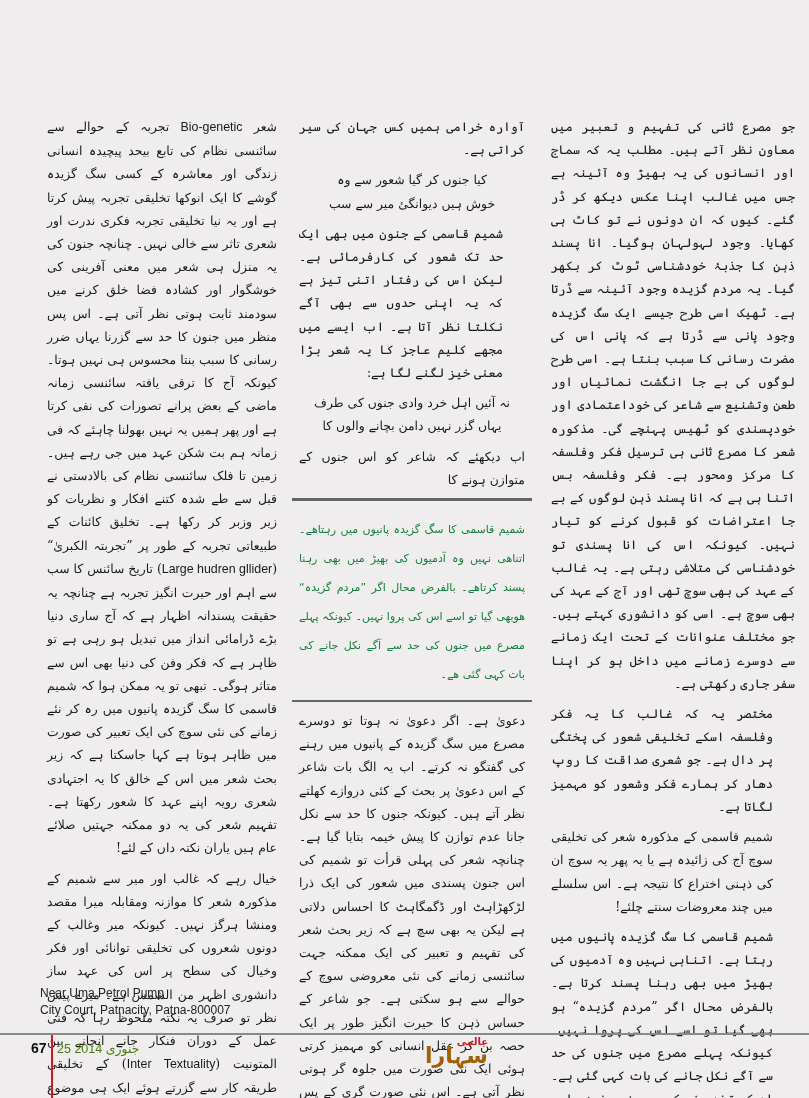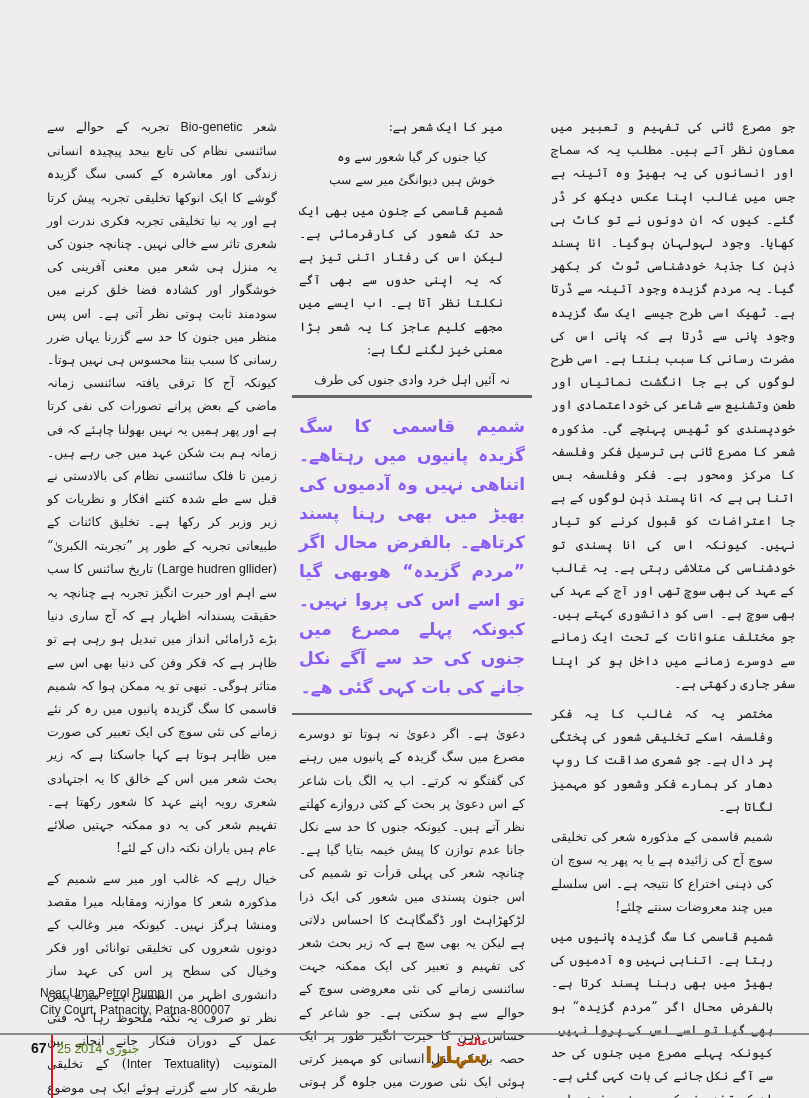--- a/index.html
+++ b/index.html
@@ -9,22 +9,22 @@
        font-family:"DejaVu Serif",serif;font-size:12.4px;line-height:23.2px;}
   .col p{margin:7px;}
   .col .verse{text-align:center;margin:0;}
   .col .indent{padding-right:22px;}
   #col-right{left:544px;width:258px;}
   #col-mid{left:292px;width:240px;}
   #col-left{left:40px;width:244px;}
   .latin{font-family:"Liberation Sans",sans-serif;direction:ltr;unicode-bidi:embed;}
   .highlight{position:relative;margin:4px 0 6px 0;padding:7px 0 4px 0;
        border-top:3px solid #666;border-bottom:2px solid #666;}
-  .highlight p{color:#8b5cf6;font-family:"DejaVu Sans",sans-serif;font-weight:bold;
-       font-size:17px;line-height:29px;text-align:justify;}
+  .highlight p{color:#15803d;font-family:"DejaVu Sans",sans-serif;font-weight:normal;
+       font-size:11px;line-height:29px;text-align:justify;}
   #address{position:absolute;left:40px;top:985px;width:244px;
        font-family:"Liberation Sans",sans-serif;font-size:12px;line-height:17px;color:#222;}
   #footer-rule{position:absolute;left:0;top:1033px;width:809px;height:2px;background:#8a8a8a;}
   #footer-vline{position:absolute;left:51px;top:1035px;width:2px;height:63px;background:#d8161e;}
   #page-number{position:absolute;left:31px;top:1040px;font-family:"Liberation Sans",sans-serif;
        font-weight:bold;font-size:14px;color:#111;}
   #issue-date{position:absolute;left:57px;top:1041px;font-family:"Liberation Sans",sans-serif;
        font-size:12.5px;color:#4d7c0f;}
   #logo{position:absolute;left:444px;top:1040px;width:44px;height:28px;}
   #logo .small{position:absolute;right:0;top:-4px;color:#d8161e;font-size:10px;font-weight:bold;
@@ -39,25 +39,27 @@
   <p>جو مصرع ثانی کی تفہیم و تعبیر میں معاون نظر آتے ہیں۔ مطلب یہ کہ سماج اور انسانوں کی یہ بھیڑ وہ آئینہ ہے جس میں غالب اپنا عکس دیکھ کر ڈر گئے۔ کیوں کہ ان دونوں نے تو کاٹ ہی کھایا۔ وجود لہولہان ہوگیا۔ انا پسند ذہن کا جذبۂ خودشناسی ٹوٹ کر بکھر گیا۔ یہ مردم گزیدہ وجود آئینہ سے ڈرتا ہے۔ ٹھیک اسی طرح جیسے ایک سگ گزیدہ وجود پانی سے ڈرتا ہے کہ پانی اس کی مضرت رسانی کا سبب بنتا ہے۔ اسی طرح لوگوں کی بے جا انگشت نمائیاں اور طعن وتشنیع سے شاعر کی خوداعتمادی اور خودپسندی کو ٹھیس پہنچے گی۔ مذکورہ شعر کا مصرع ثانی ہی ترسیل فکر وفلسفہ کا مرکز ومحور ہے۔ فکر وفلسفہ بس اتنا ہی ہے کہ انا پسند ذہن لوگوں کے بے جا اعتراضات کو قبول کرنے کو تیار نہیں۔ کیونکہ اس کی انا پسندی تو خودشناسی کی متلاشی رہتی ہے۔ یہ غالب کے عہد کی بھی سوچ تھی اور آج کے عہد کی بھی سوچ ہے۔ اسی کو دانشوری کہتے ہیں۔ جو مختلف عنوانات کے تحت ایک زمانے سے دوسرے زمانے میں داخل ہو کر اپنا سفر جاری رکھتی ہے۔</p>
   <p class="indent">مختصر یہ کہ غالب کا یہ فکر وفلسفہ اسکے تخلیقی شعور کی پختگی پر دال ہے۔ جو شعری صداقت کا روپ دھار کر ہمارے فکر وشعور کو مہمیز لگاتا ہے۔</p>
   <p class="indent">شمیم قاسمی کے مذکورہ شعر کی تخلیقی سوچ آج کی زائیدہ ہے یا یہ پھر یہ سوچ ان کی ذہنی اختراع کا نتیجہ ہے۔ اس سلسلے میں چند معروضات سنتے چلئے!</p>
   <p class="indent">شمیم قاسمی کا سگ گزیدہ پانیوں میں رہتا ہے۔ اتناہی نہیں وہ آدمیوں کی بھیڑ میں بھی رہنا پسند کرتا ہے۔ بالفرض محال اگر ”مردم گزیدہ“ ہو بھی گیا تو اسے اس کی پروا نہیں۔ کیونکہ پہلے مصرع میں جنوں کی حد سے آگے نکل جانے کی بات کہی گئی ہے۔ ان کے تخن سفر کی یہ جنوں خیزی اس شعر میں بھی نمایاں ہے:</p>
   <p class="verse">جنوں کی حد کوئی ہوتی نہیں مرے مولا</p>
   <p class="verse">کتاب دل سے تعلق نہ دین سے رشتہ</p>
 
 </div>
 
 <div id="col-mid" class="col">
-  <p class="indent">میر کا ایک شعر ہے:</p>
+  <p>آوارہ خرامی ہمیں کس جہان کی سیر کراتی ہے۔</p>
   <p class="verse">کیا جنوں کر گیا شعور سے وہ</p>
   <p class="verse">خوش ہیں دیوانگیٔ میر سے سب</p>
   <p class="indent">شمیم قاسمی کے جنون میں بھی ایک حد تک شعور کی کارفرمائی ہے۔ لیکن اس کی رفتار اتنی تیز ہے کہ یہ اپنی حدوں سے بھی آگے نکلتا نظر آتا ہے۔ اب ایسے میں مجھے کلیم عاجز کا یہ شعر بڑا معنی خیز لگنے لگا ہے:</p>
   <p class="verse">نہ آئیں اہل خرد وادی جنوں کی طرف</p>
+  <p class="verse">یہاں گزر نہیں دامن بچانے والوں کا</p>
+  <p>اب دیکھئے کہ شاعر کو اس جنوں کے متوازن ہونے کا</p>
   <div class="highlight">
     <p>شمیم قاسمی کا سگ گزیدہ پانیوں میں رہتاھے۔ اتناھی نہیں وہ آدمیوں کی بھیڑ میں بھی رہنا پسند کرتاھے۔ بالفرض محال اگر ”مردم گزیدہ“ ھوبھی گیا تو اسے اس کی پروا نہیں۔ کیونکہ پہلے مصرع میں جنوں کی حد سے آگے نکل جانے کی بات کہی گئی ھے۔</p>
   </div>
   <p><span>دعویٰ ہے۔ اگر دعویٰ نہ ہوتا تو دوسرے مصرع میں سگ گزیدہ کے پانیوں میں رہنے کی گفتگو نہ کرتے۔ اب یہ الگ بات شاعر کے اس دعویٰ پر بحث کے کئی دروازے کھلتے نظر آتے ہیں۔ کیونکہ جنوں کا حد سے نکل جانا عدم توازن کا پیش خیمہ بتایا گیا ہے۔ چنانچہ شعر کی پہلی قرأت تو شمیم کی اس جنون پسندی میں شعور کی ایک ذرا لڑکھڑاہٹ اور ڈگمگاہٹ کا احساس دلاتی ہے لیکن یہ بھی سچ ہے کہ زیر بحث شعر کی تفہیم و تعبیر کی ایک ممکنہ جہت سائنسی زمانے کی نئی معروضی سوچ کے حوالے سے ہو سکتی ہے۔ جو شاعر کے حساس ذہن کا حیرت انگیز طور پر ایک حصہ بن کر عقل انسانی کو مہمیز کرتی ہوئی ایک نئی صورت میں جلوہ گر ہوتی نظر آتی ہے۔ اس نئی صورت گری کے پس پردہ قبل سے نمو پذیر ہوتی فکر کو ایک نئے پیرایۂ اظہار یا ”تخلیق نو“ (</span> </p>
 </div>
 
 <div id="col-left" class="col">
   <p><span>شعر</span> <span class="latin">Bio-genetic</span> <span>تجربہ کے حوالے سے سائنسی نظام کی تابع بیحد پیچیدہ انسانی زندگی اور معاشرہ کے کسی سگ گزیدہ گوشے کا ایک انوکھا تخلیقی تجربہ پیش کرتا ہے اور یہ نیا تخلیقی تجربہ فکری ندرت اور شعری تاثر سے خالی نہیں۔ چنانچہ جنون کی یہ منزل ہی شعر میں معنی آفرینی کی خوشگوار اور کشادہ فضا خلق کرنے میں سودمند ثابت ہوتی نظر آتی ہے۔ اس پس منظر میں جنون کا حد سے گزرنا یہاں ضرر رسانی کا سبب بنتا محسوس ہی نہیں ہوتا۔ کیونکہ آج کا ترقی یافتہ سائنسی زمانہ ماضی کے بعض پرانے تصورات کی نفی کرتا ہے اور پھر ہمیں یہ نہیں بھولنا چاہئے کہ فی زمانہ ہم بت شکن عہد میں جی رہے ہیں۔ زمین تا فلک سائنسی نظام کی بالادستی نے قبل سے طے شدہ کتنے افکار و نظریات کو زیر وزبر کر رکھا ہے۔ تخلیق کائنات کے طبیعاتی تجربہ کے طور پر ”تجربتہ الکبریٰ“ (</span><span class="latin">Large hudren gllider</span><span>) تاریخ سائنس کا سب سے اہم اور حیرت انگیز تجربہ ہے چنانچہ یہ حقیقت پسندانہ اظہار ہے کہ آج ساری دنیا بڑے ڈرامائی انداز میں تبدیل ہو رہی ہے تو ظاہر ہے کہ فکر وفن کی دنیا بھی اس سے متاثر ہوگی۔ تبھی تو یہ ممکن ہوا کہ شمیم قاسمی کا سگ گزیدہ پانیوں میں رہ کر نئے زمانے کی نئی سوچ کی ایک تعبیر کی صورت میں ظاہر ہوتا ہے کہا جاسکتا ہے کہ زیر بحث شعر میں اس کے خالق کا یہ اجتہادی شعری رویہ اپنے عہد کا شعور رکھتا ہے۔ تفہیم شعر کی یہ دو ممکنہ جہتیں صلائے عام ہیں یاران نکتہ داں کے لئے!</span></p>
   <p><span>خیال رہے کہ غالب اور میر سے شمیم کے مذکورہ شعر کا موازنہ ومقابلہ میرا مقصد ومنشا ہرگز نہیں۔ کیونکہ میر وغالب کے دونوں شعروں کی تخلیقی توانائی اور فکر وخیال کی سطح پر اس کی عہد ساز دانشوری اظہر من الشمس ہے۔ میرے پیش نظر تو صرف یہ نکتہ ملحوظ رہا کہ فنی عمل کے دوران فنکار جانے انجانے بین المتونیت (</span><span class="latin">Inter Textuality</span><span>) کے تخلیقی طریقہ کار سے گزرتے ہوئے ایک ہی موضوع اور مضمون کو اپنی اپنی تخلیقی صلاحیتوں کے پیش نظر اپنے اپنے عہد کے حوالہ سے برتنے کی کوشش کرتا ہے۔ اب یہ الگ بات کہ بقول ولی دکنی:</span></p>
 

